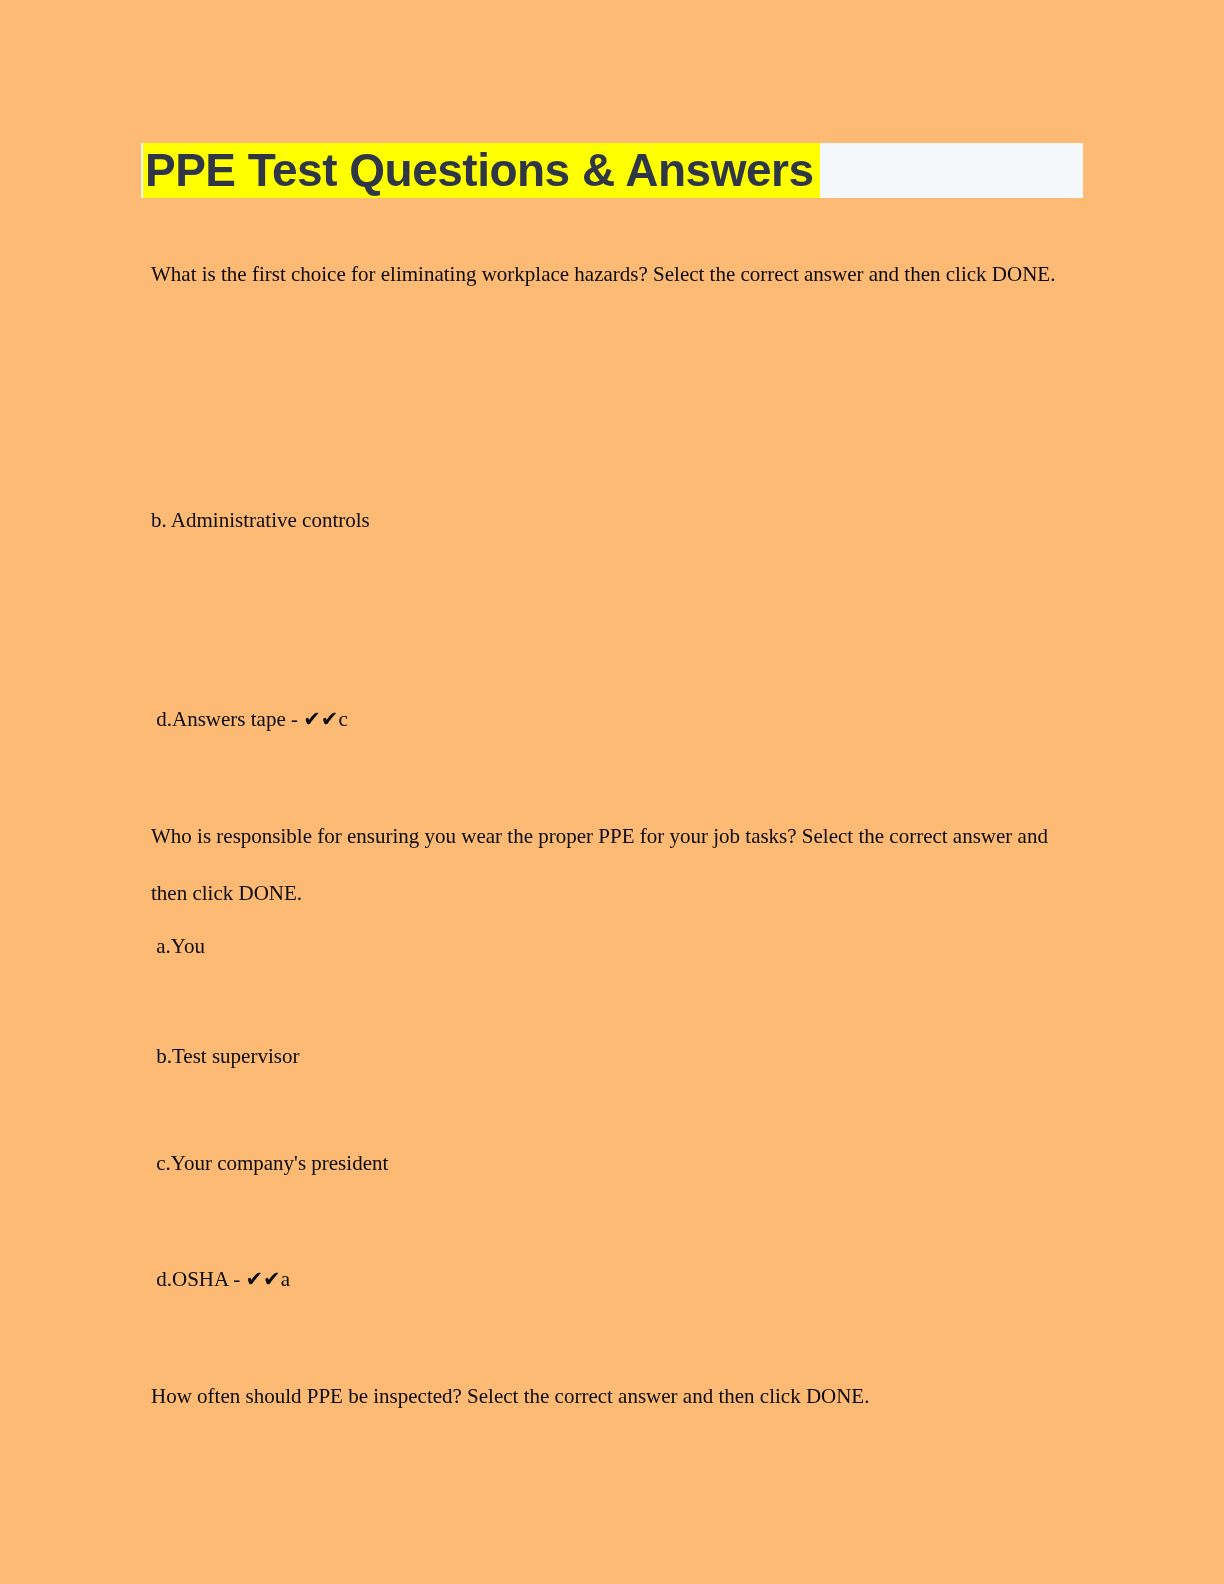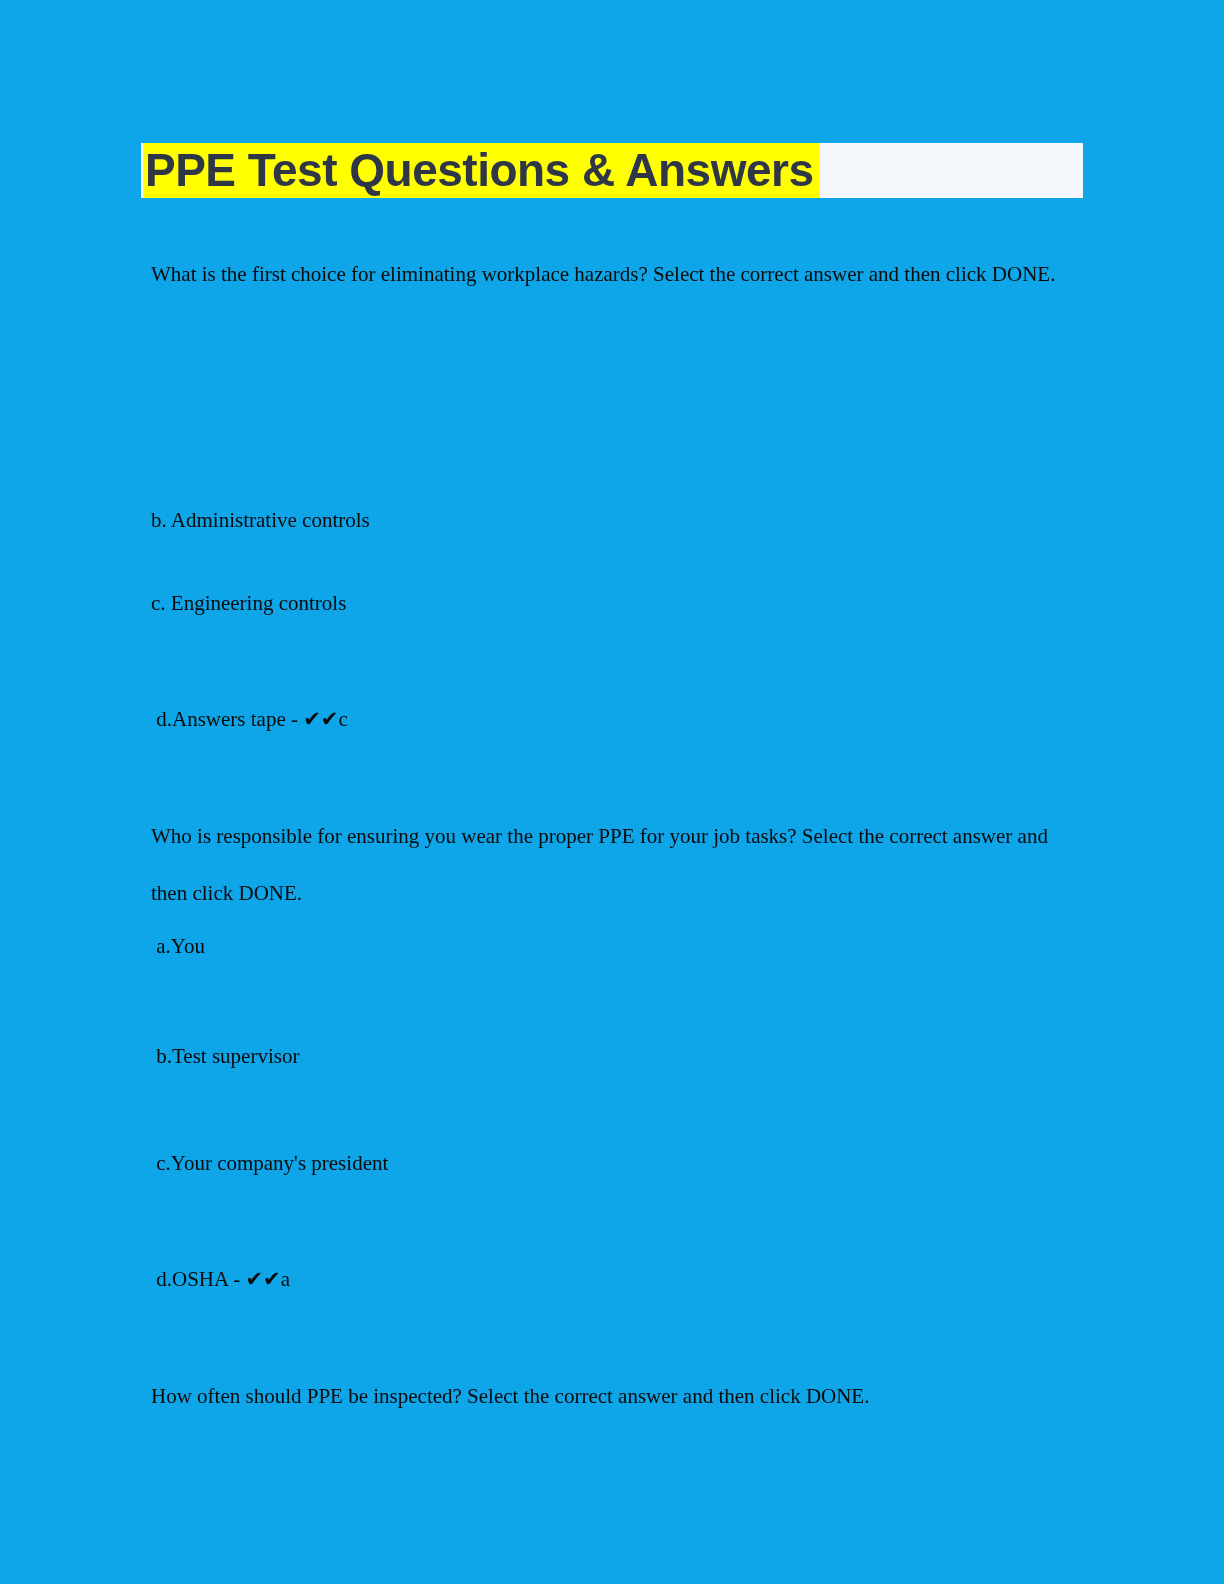--- a/index.html
+++ b/index.html
@@ -4,21 +4,21 @@
 <style>
   html, body {
     margin: 0;
     padding: 0;
     background: #dde9f4;
   }
   .page {
     position: relative;
     width: 1224px;
     height: 1584px;
-    background: #0ea5e9;
+    background: #fdba74;
     overflow: hidden;
     font-family: "Liberation Serif", serif;
   }
   .title-row {
     position: absolute;
     left: 141px;
     top: 143px;
     width: 942px;
     height: 55px;
     background: #f5f8fb;
@@ -51,21 +51,20 @@
 <body>
 
 <div class="page">
 
   <header class="title-row">
     <h1 class="title">PPE Test Questions &amp; Answers</h1>
   </header>
 
   <p class="line" style="top:238px">What is the first choice for eliminating workplace hazards? Select the correct answer and then click DONE.</p>
   <p class="line" style="top:484px">b. Administrative controls</p>
-  <p class="line" style="top:567px">c. Engineering controls</p>
   <p class="line" style="top:683px"> d.Answers tape - ✔✔c</p>
 
   <p class="line" style="top:800px">Who is responsible for ensuring you wear the proper PPE for your job tasks? Select the correct answer and then click DONE.</p>
   <p class="line" style="top:910px"> a.You</p>
   <p class="line" style="top:1020px"> b.Test supervisor</p>
   <p class="line" style="top:1127px"> c.Your company's president</p>
   <p class="line" style="top:1243px"> d.OSHA - ✔✔a</p>
 
   <p class="line" style="top:1360px">How often should PPE be inspected? Select the correct answer and then click DONE.</p>
 

